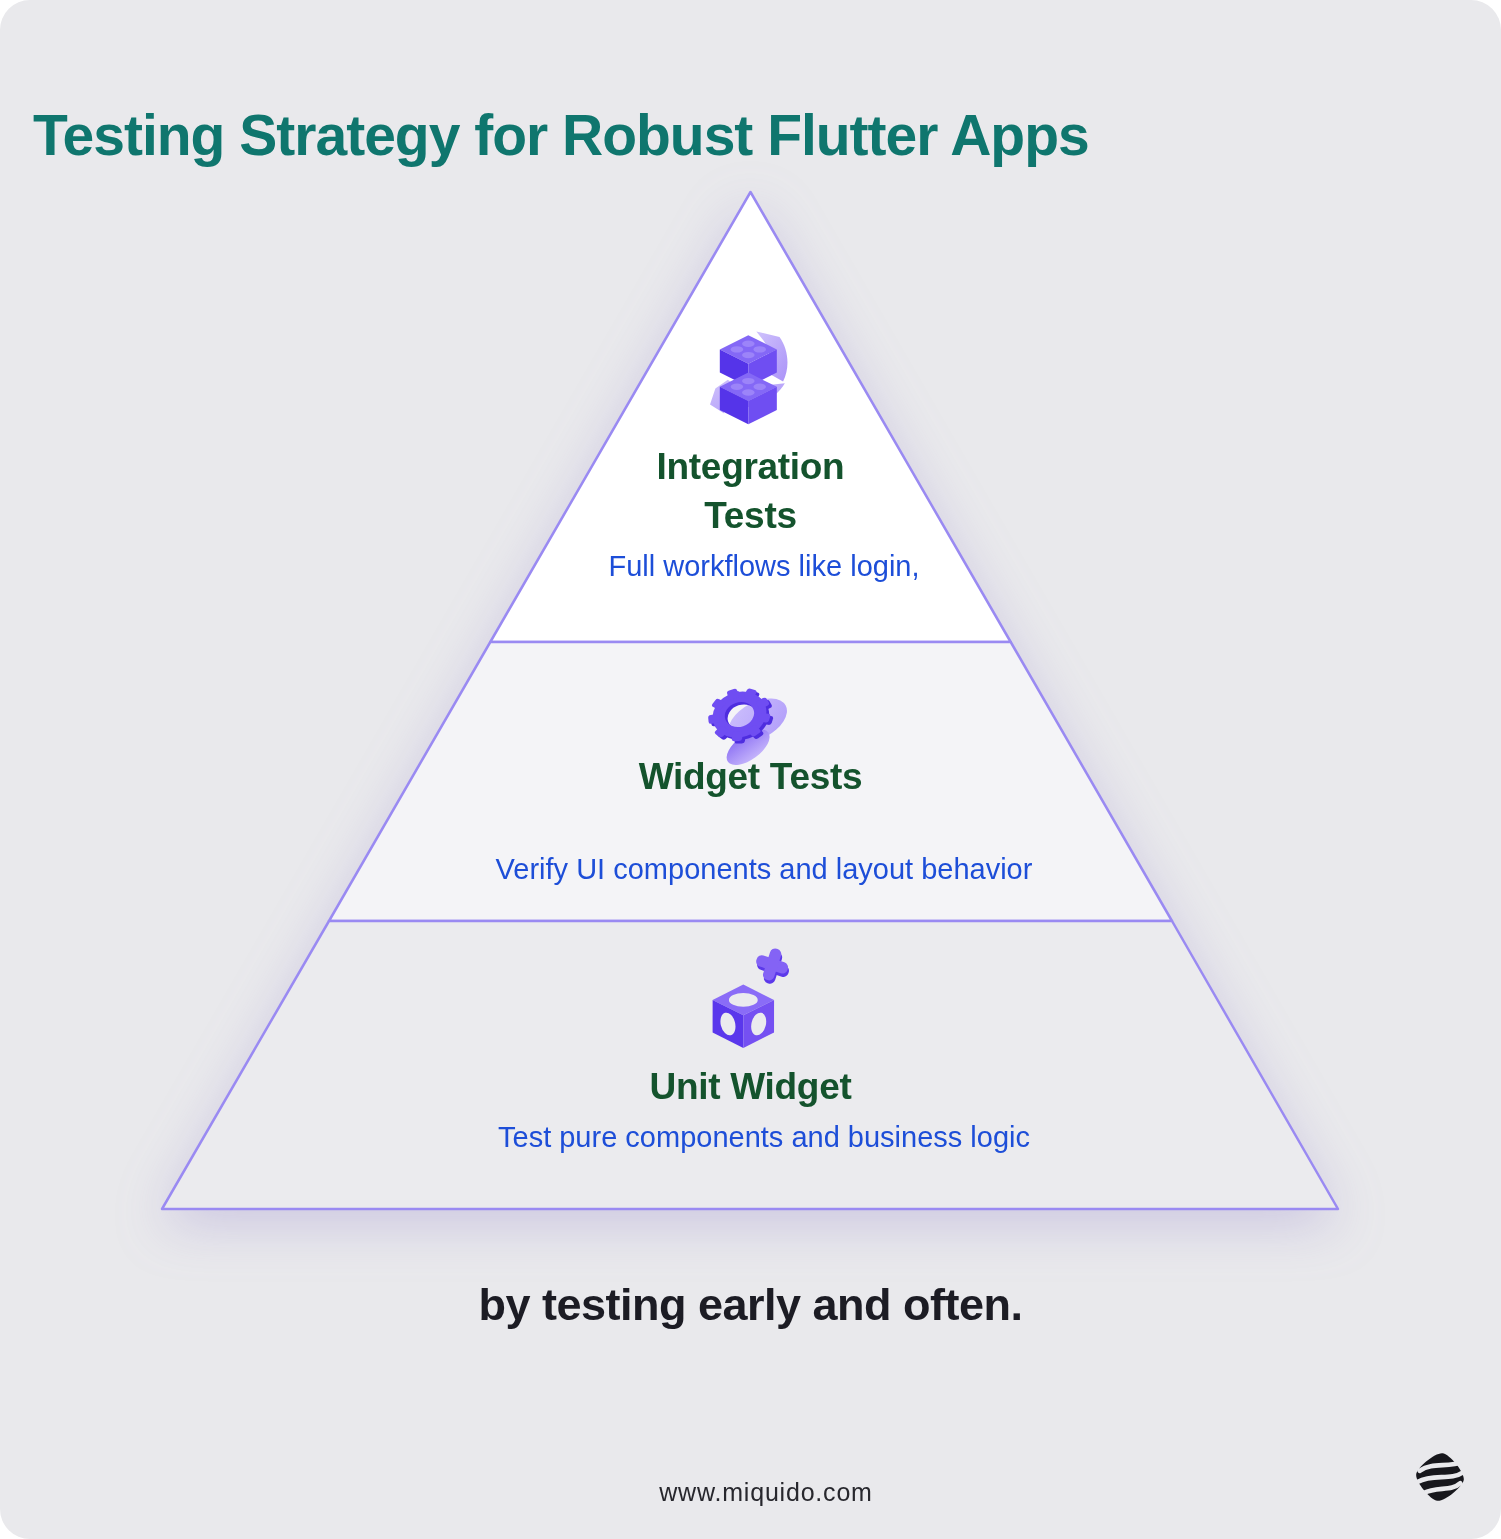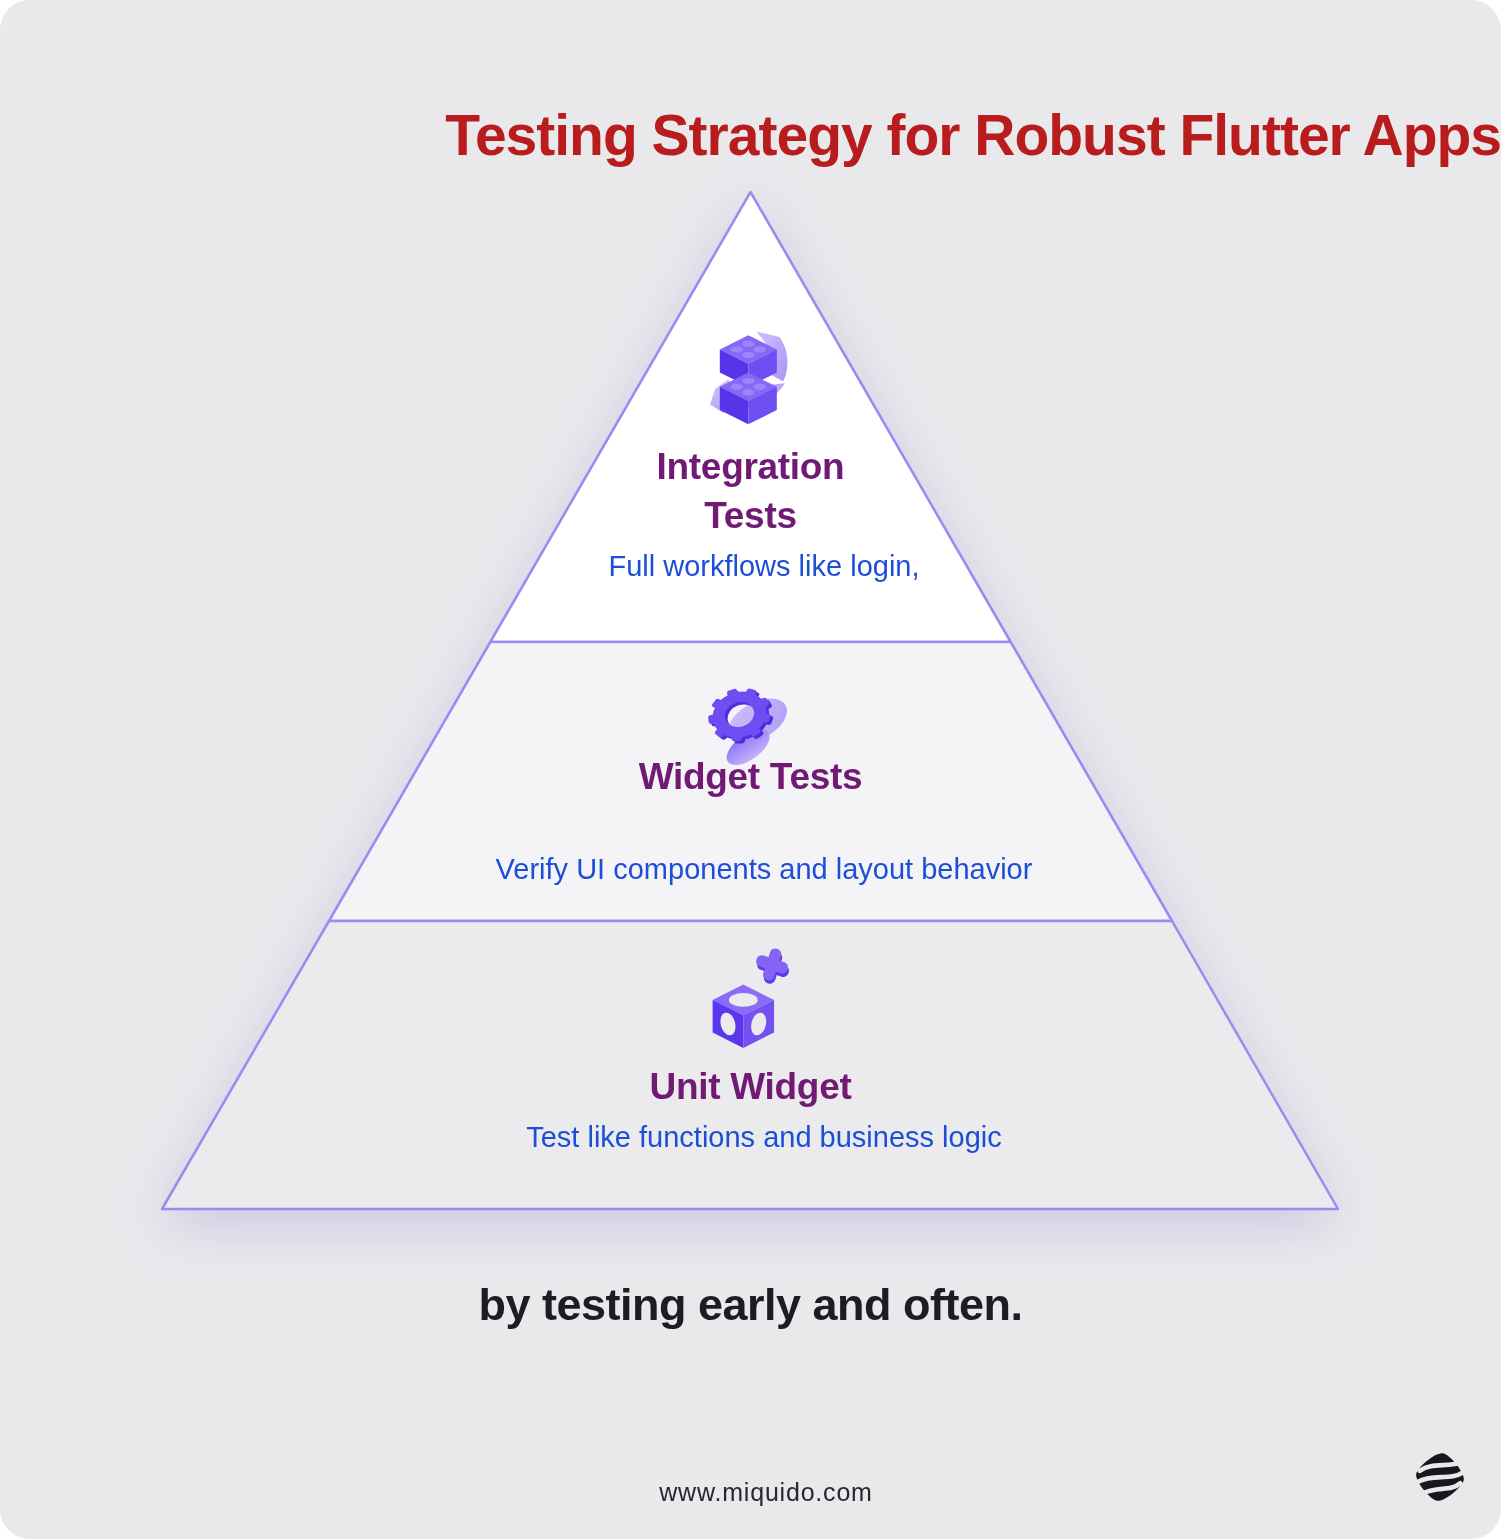--- a/index.html
+++ b/index.html
@@ -5,38 +5,39 @@
   html,body{margin:0;padding:0;background:#ffffff;}
   body{width:1501px;height:1539px;position:relative;font-family:"Liberation Sans",sans-serif;}
   .card{
     position:absolute;inset:0;
     background:var(--bg,#e9e9ec);
     border-radius:30px;
     overflow:hidden;
   }
   .title{
     position:absolute;top:64px;left:0;right:0;
-    text-align:right;
+    text-align:left;
     font-size:57px;font-weight:600;letter-spacing:-1px;
-    color:#b91c1c;
+    color:#0f766e;
+    padding-left:33px;
   }
   svg.pyramid{
     position:absolute;inset:0;z-index:0;
     filter:drop-shadow(0 14px 26px rgba(128,112,196,0.28));
   }
   svg.pyramid polygon{
     stroke:var(--accent,#9a8af2);
     stroke-width:2.5;
     stroke-linejoin:round;
   }
   .layer{position:absolute;left:0;right:0;text-align:center;z-index:2;}
   .icon-wrap{display:flex;justify-content:center;}
   .tier-title{
     font-size:37px;font-weight:600;letter-spacing:-0.3px;
-    color:#701a75;line-height:49px;
+    color:#14532d;line-height:49px;
   }
   .tier-title span{display:block;}
   .tier-desc{
     font-size:29px;font-weight:400;color:#1d4ed8;line-height:40px;padding-left:27px;
   }
   .tier-desc span{display:block;}
   .tagline{
     font-size:45px;font-weight:600;letter-spacing:-0.5px;
     color:#1c1c24;line-height:65px;
   }
@@ -172,21 +173,21 @@
         <ellipse cx="20" cy="47" rx="7.5" ry="12" fill="#ebebee" transform="rotate(-14 20 47)"></ellipse>
         <path d="M68 22 L36 38 L36 72 L68 56 Z" fill="#7550f2"></path>
         <ellipse cx="52" cy="47" rx="7.5" ry="12" fill="#ebebee" transform="rotate(14 52 47)"></ellipse>
       </g>
     </svg>
   </div>
   <div class="layer tier-title" style="top:1062px">
     <span>Unit Widget</span>
   </div>
   <div class="layer tier-desc" style="top:1117px">
-    <span>Test like functions and business logic</span>
+    <span>Test pure components and business logic</span>
   </div>
 
   <div class="layer tagline" style="top:1272px">
     <span>by testing early and often.</span>
   </div>
 
   <div class="layer website" style="top:1478px">www.miquido.com</div>
 
   <div class="logo">
     <svg width="50" height="52" viewBox="0 0 48 48">

